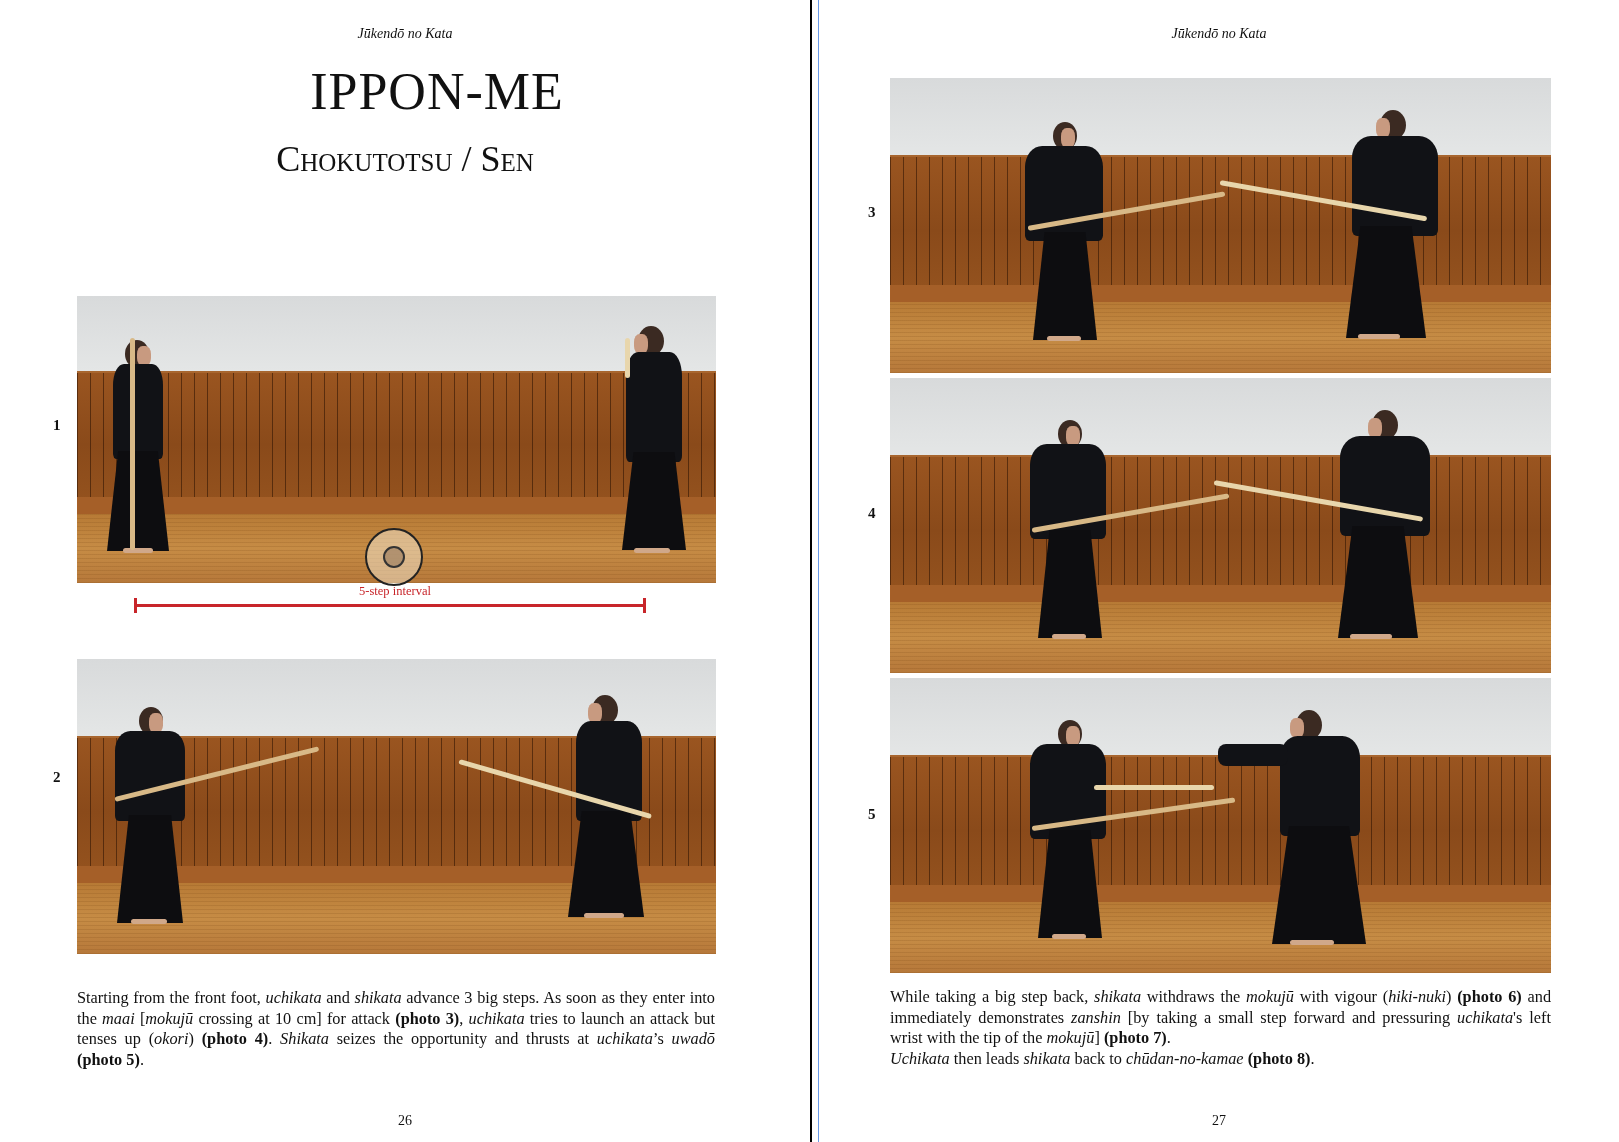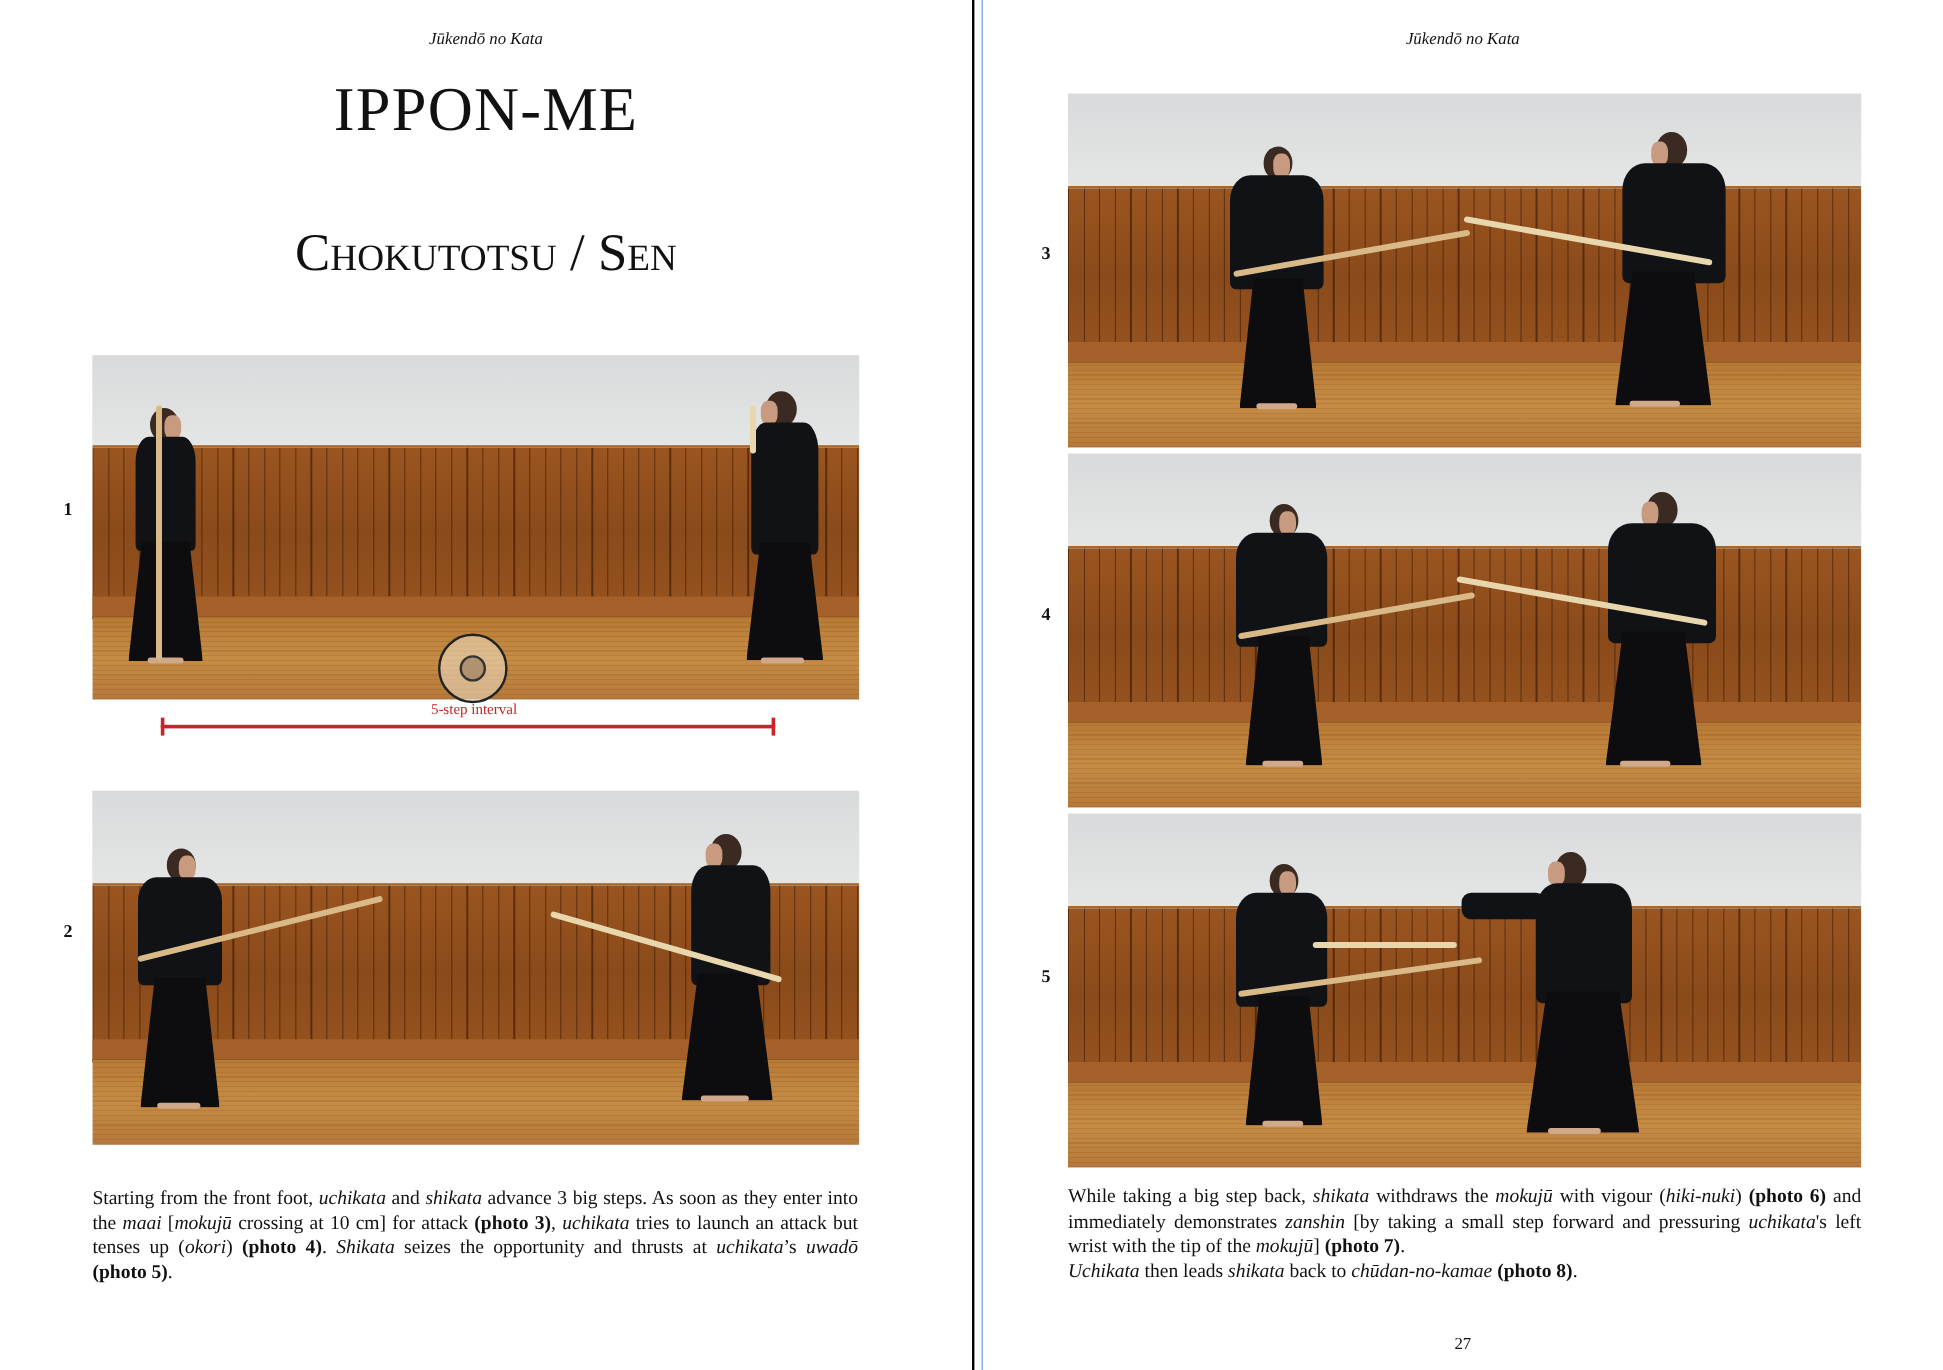--- a/index.html
+++ b/index.html
@@ -5,22 +5,22 @@
   html, body { margin: 0; padding: 0; background: #ffffff; }
   body { width: 1619px; height: 1142px; position: relative; overflow: hidden;
          font-family: "Liberation Serif", "DejaVu Serif", serif; color: #111; }
   .page { position: absolute; top: 0; height: 1142px; background: #fff; }
   .page-left { left: 0; width: 810px; }
   .page-right { left: 819px; width: 800px; }
   .divider-black { position: absolute; left: 810px; top: 0; width: 2px; height: 1142px; background: #000; }
   .divider-blue { position: absolute; left: 818px; top: 0; width: 2px; height: 1142px; background: #6a9ae8; }
 
   .running-head { position: absolute; top: 26px; font-style: italic; font-size: 14px; text-align: center; width: 100%; }
-  .title { position: absolute; top: 62px; left: 0; width: 100%; text-align: center; font-size: 52px; letter-spacing: 1px; }
-  .subtitle { position: absolute; top: 138px; left: 0; width: 100%; text-align: center; font-size: 44px; font-variant: small-caps; margin-top: 47px; }
+  .title { position: absolute; top: 62px; left: 0; width: 100%; text-align: center; font-size: 52px; letter-spacing: 1px; padding-left: 32px; }
+  .subtitle { position: absolute; top: 138px; left: 0; width: 100%; text-align: center; font-size: 36px; font-variant: small-caps; }
   .para { position: absolute; font-size: 16.3px; line-height: 20.5px; text-align: justify; }
   .para i { font-style: italic; }
   .para b { font-weight: bold; }
   .page-num { position: absolute; top: 1113px; width: 100%; text-align: center; font-size: 14px; }
   .photo-label { position: absolute; font-weight: bold; font-size: 15px; }
 
   .photo { position: absolute; overflow: hidden; background: #dfe1e0; }
   .photo .wall { position: absolute; left: 0; right: 0; top: 0; height: 26%;
                  background: linear-gradient(#d8dadb, #e4e6e6); }
   .photo .wainscot { position: absolute; left: 0; right: 0; top: 26%; height: 50%;
@@ -109,20 +109,21 @@
       <div class="face" style="left:26px; top:8px; width:14px; height:20px;"></div>
       <div class="torso" style="left:14px; top:26px; width:66px; height:100px;"></div>
       <div class="hakama" style="left:6px; top:116px; width:76px; height:106px;"></div>
       <div class="feet" style="left:22px; top:218px; width:40px; height:5px;"></div>
     </div>
     <div class="rifle light" style="left:382px; top:100px; width:200px; transform:rotate(16deg);"></div>
   </div>
 
   <p class="para" style="left:77px; top:988px; width:638px; margin:0;"><span>Starting from the front foot, </span><i>uchikata</i><span> and </span><i>shikata</i><span> advance 3 big steps. As soon as they enter into the </span><i>maai</i><span> [</span><i>mokujū</i><span> crossing at 10 cm] for attack </span><b>(photo 3)</b><span>, </span><i>uchikata</i><span> tries to launch an attack but tenses up (</span><i>okori</i><span>) </span><b>(photo 4)</b><span>. </span><i>Shikata</i><span> seizes the opportunity and thrusts at </span><i>uchikata</i><span>’s </span><i>uwadō</i><span> </span><b>(photo 5)</b><span>.</span></p>
 
+  <div class="page-num">26</div>
 </div>
 
 <div class="divider-black"></div>
 <div class="divider-blue"></div>
 
 <div class="page page-right">
   <div class="running-head">Jūkendō no Kata</div>
 
   <div class="photo-label" style="left:49px; top:204px;">3</div>
   <div class="photo" style="left:71px; top:78px; width:661px; height:295px;">

